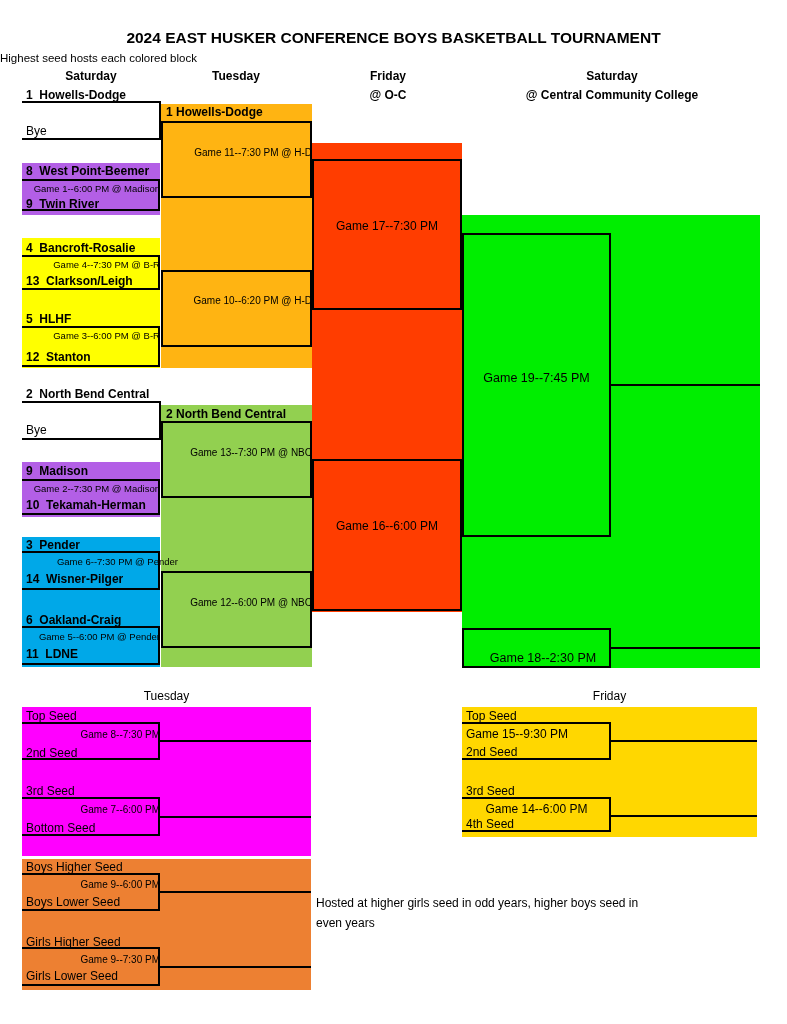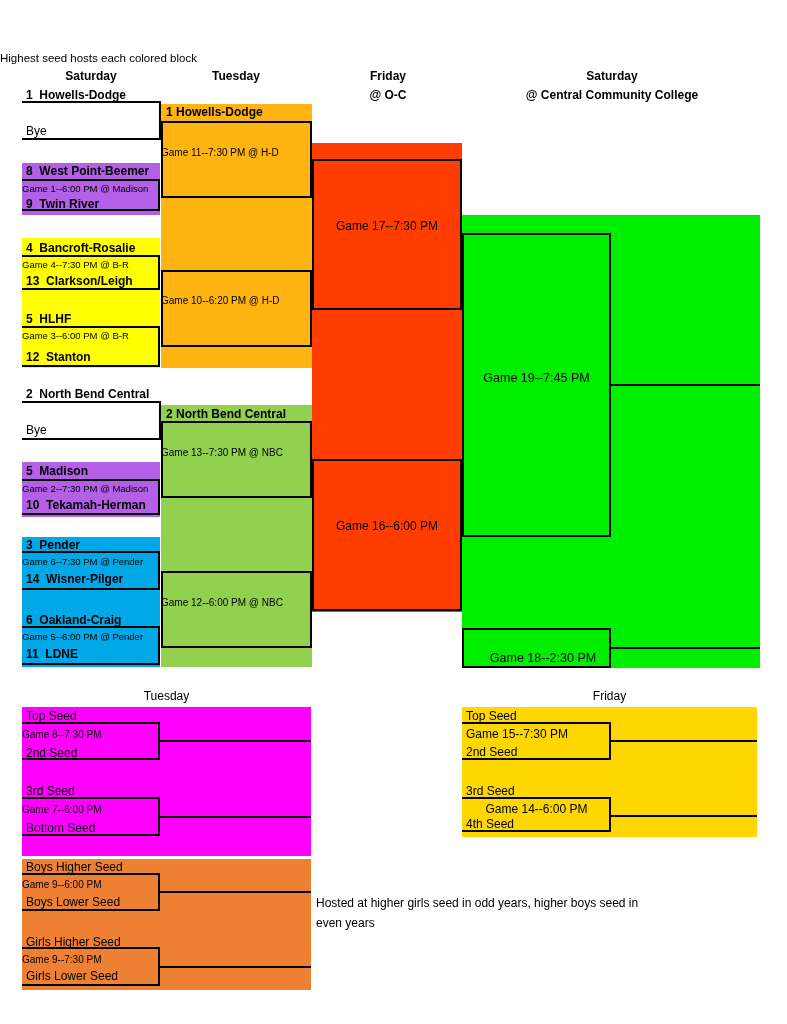--- a/index.html
+++ b/index.html
@@ -6,21 +6,21 @@
   .canvas{position:relative;width:787px;height:1024px;background:#ffffff;
           font-family:"Liberation Sans",sans-serif;color:#000;overflow:hidden;}
   .blk{position:absolute;}
   .t{position:absolute;line-height:1.12;white-space:pre;}
   .title{font-weight:bold;font-size:15.5px;text-align:center;}
   .subtitle{font-size:11.5px;text-align:left;}
   .colhdr{font-weight:bold;font-size:12px;text-align:center;}
   .hdr2{font-size:12px;text-align:center;}
   .team{font-weight:bold;font-size:12px;}
   .seed{font-size:12px;}
-  .gsm{font-size:9.5px;text-align:left;}
+  .gsm{font-size:9.5px;text-align:right;}
   .gmd{font-size:12px;text-align:center;}
   .glg{font-size:12.5px;text-align:center;}
   .note{font-size:12px;}
   .hl{position:absolute;height:2px;background:#000;}
   .vl{position:absolute;width:2px;background:#000;}
   .box{position:absolute;border:2px solid #000;box-sizing:border-box;}
 </style>
 </head>
 <body>
 
@@ -31,20 +31,21 @@
   <div class="blk" style="left: 312px; top: 143px; width: 150px; height: 469px; background: rgb(255, 61, 0);"></div>
   <div class="blk" style="left: 462px; top: 215px; width: 298px; height: 453px; background: rgb(0, 238, 0);"></div>
   <div class="blk" style="left: 22px; top: 163px; width: 138px; height: 52px; background: rgb(179, 95, 230);"></div>
   <div class="blk" style="left: 22px; top: 238px; width: 138px; height: 130px; background: rgb(255, 255, 0);"></div>
   <div class="blk" style="left: 22px; top: 462px; width: 138px; height: 55px; background: rgb(179, 95, 230);"></div>
   <div class="blk" style="left: 22px; top: 537px; width: 138px; height: 130px; background: rgb(0, 168, 232);"></div>
   <div class="blk" style="left: 22px; top: 707px; width: 289px; height: 149px; background: rgb(255, 0, 255);"></div>
   <div class="blk" style="left: 22px; top: 859px; width: 289px; height: 131px; background: rgb(237, 128, 50);"></div>
   <div class="blk" style="left: 462px; top: 707px; width: 295px; height: 130px; background: rgb(255, 215, 0);"></div>
 
+  <div class="t title" style="left:0;top:29px;width:787px">2024 EAST HUSKER CONFERENCE BOYS BASKETBALL TOURNAMENT</div>
   <div class="t subtitle" style="left:0;top:52px;width:787px">Highest seed hosts each colored block</div>
   <div class="t colhdr" style="left:41px;top:70px;width:100px">Saturday</div>
   <div class="t colhdr" style="left:186px;top:70px;width:100px">Tuesday</div>
   <div class="t colhdr" style="left:338px;top:70px;width:100px">Friday</div>
   <div class="t colhdr" style="left:338px;top:89px;width:100px">@ O-C</div>
   <div class="t colhdr" style="left:537px;top:70px;width:150px">Saturday</div>
   <div class="t colhdr" style="left:512px;top:89px;width:200px">@ Central Community College</div>
 
   <div class="hl" style="left:22px;top:101px;width:139px"></div>
   <div class="hl" style="left:22px;top:138px;width:139px"></div>
@@ -88,21 +89,21 @@
   <div class="t gsm" style="left:22px;top:184px;width:138px">Game 1--6:00 PM @ Madison</div>
   <div class="t team" style="left:26px;top:198px">9  Twin River</div>
   <div class="t team" style="left:26px;top:242px">4  Bancroft-Rosalie</div>
   <div class="t gsm" style="left:22px;top:260px;width:138px">Game 4--7:30 PM @ B-R</div>
   <div class="t team" style="left:26px;top:275px">13  Clarkson/Leigh</div>
   <div class="t team" style="left:26px;top:313px">5  HLHF</div>
   <div class="t gsm" style="left:22px;top:331px;width:138px">Game 3--6:00 PM @ B-R</div>
   <div class="t team" style="left:26px;top:351px">12  Stanton</div>
   <div class="t team" style="left:26px;top:388px">2  North Bend Central</div>
   <div class="t seed" style="left:26px;top:424px">Bye</div>
-  <div class="t team" style="left:26px;top:465px">5  Madison</div>
+  <div class="t team" style="left:26px;top:465px">9  Madison</div>
   <div class="t gsm" style="left:22px;top:484px;width:138px">Game 2--7:30 PM @ Madison</div>
   <div class="t team" style="left:26px;top:499px">10  Tekamah-Herman</div>
   <div class="t team" style="left:26px;top:539px">3  Pender</div>
   <div class="t gsm" style="left:22px;top:557px;width:156px">Game 6--7:30 PM @ Pender</div>
   <div class="t team" style="left:26px;top:573px">14  Wisner-Pilger</div>
   <div class="t team" style="left:26px;top:614px">6  Oakland-Craig</div>
   <div class="t gsm" style="left:22px;top:632px;width:138px">Game 5--6:00 PM @ Pender</div>
   <div class="t team" style="left:26px;top:648px">11  LDNE</div>
 
   <div class="t team" style="left:166px;top:106px">1 Howells-Dodge</div>
@@ -145,21 +146,21 @@
   <div class="hl" style="left:160px;top:891px;width:151px"></div>
   <div class="hl" style="left:22px;top:947px;width:138px"></div>
   <div class="hl" style="left:22px;top:984px;width:138px"></div>
   <div class="vl" style="left:158px;top:947px;height:39px"></div>
   <div class="hl" style="left:160px;top:966px;width:151px"></div>
   <div class="t note" style="left:316px;top:897px">Hosted at higher girls seed in odd years, higher boys seed in</div>
   <div class="t note" style="left:316px;top:917px">even years</div>
 
   <div class="t hdr2" style="left:462px;top:690px;width:295px">Friday</div>
   <div class="t seed" style="left:466px;top:710px">Top Seed</div>
-  <div class="t seed" style="left:466px;top:728px">Game 15--7:30 PM</div>
+  <div class="t seed" style="left:466px;top:728px">Game 15--9:30 PM</div>
   <div class="t seed" style="left:466px;top:746px">2nd Seed</div>
   <div class="t seed" style="left:466px;top:785px">3rd Seed</div>
   <div class="t gmd" style="left:462px;top:803px;width:149px">Game 14--6:00 PM</div>
   <div class="t seed" style="left:466px;top:818px">4th Seed</div>
   <div class="hl" style="left:462px;top:722px;width:147px"></div>
   <div class="hl" style="left:462px;top:758px;width:147px"></div>
   <div class="vl" style="left:609px;top:722px;height:38px"></div>
   <div class="hl" style="left:609px;top:740px;width:148px"></div>
   <div class="hl" style="left:462px;top:797px;width:147px"></div>
   <div class="hl" style="left:462px;top:830px;width:147px"></div>

